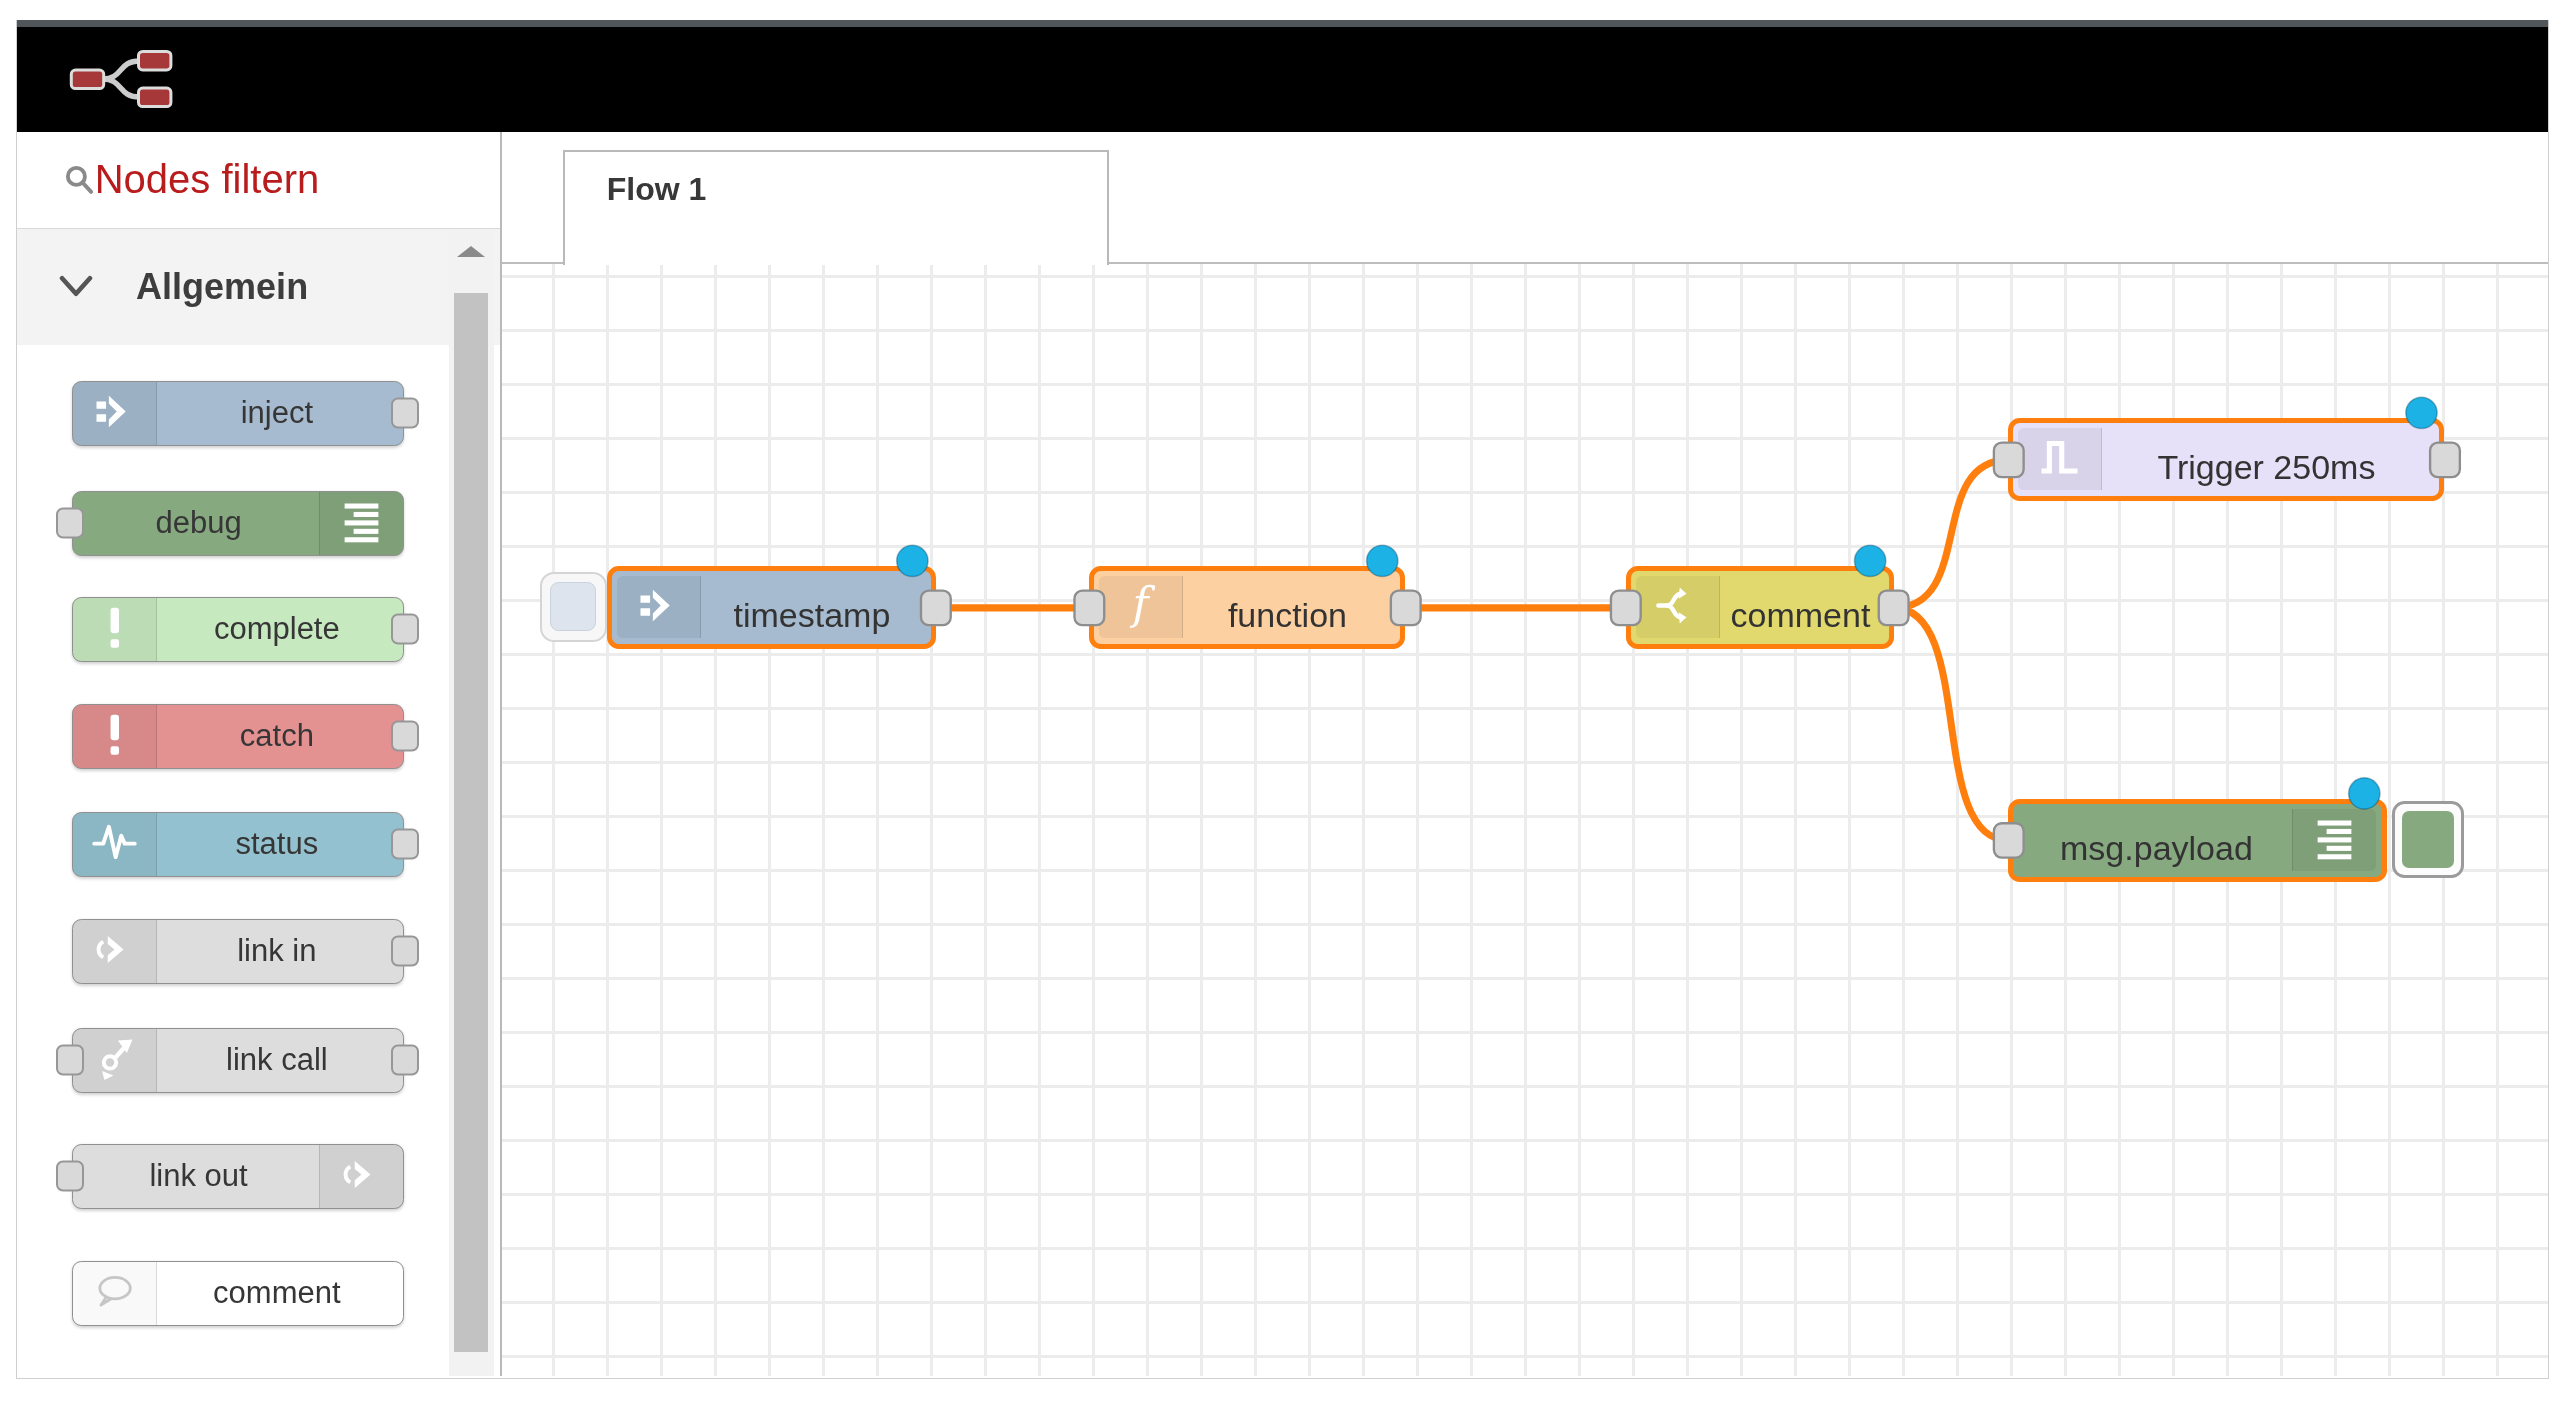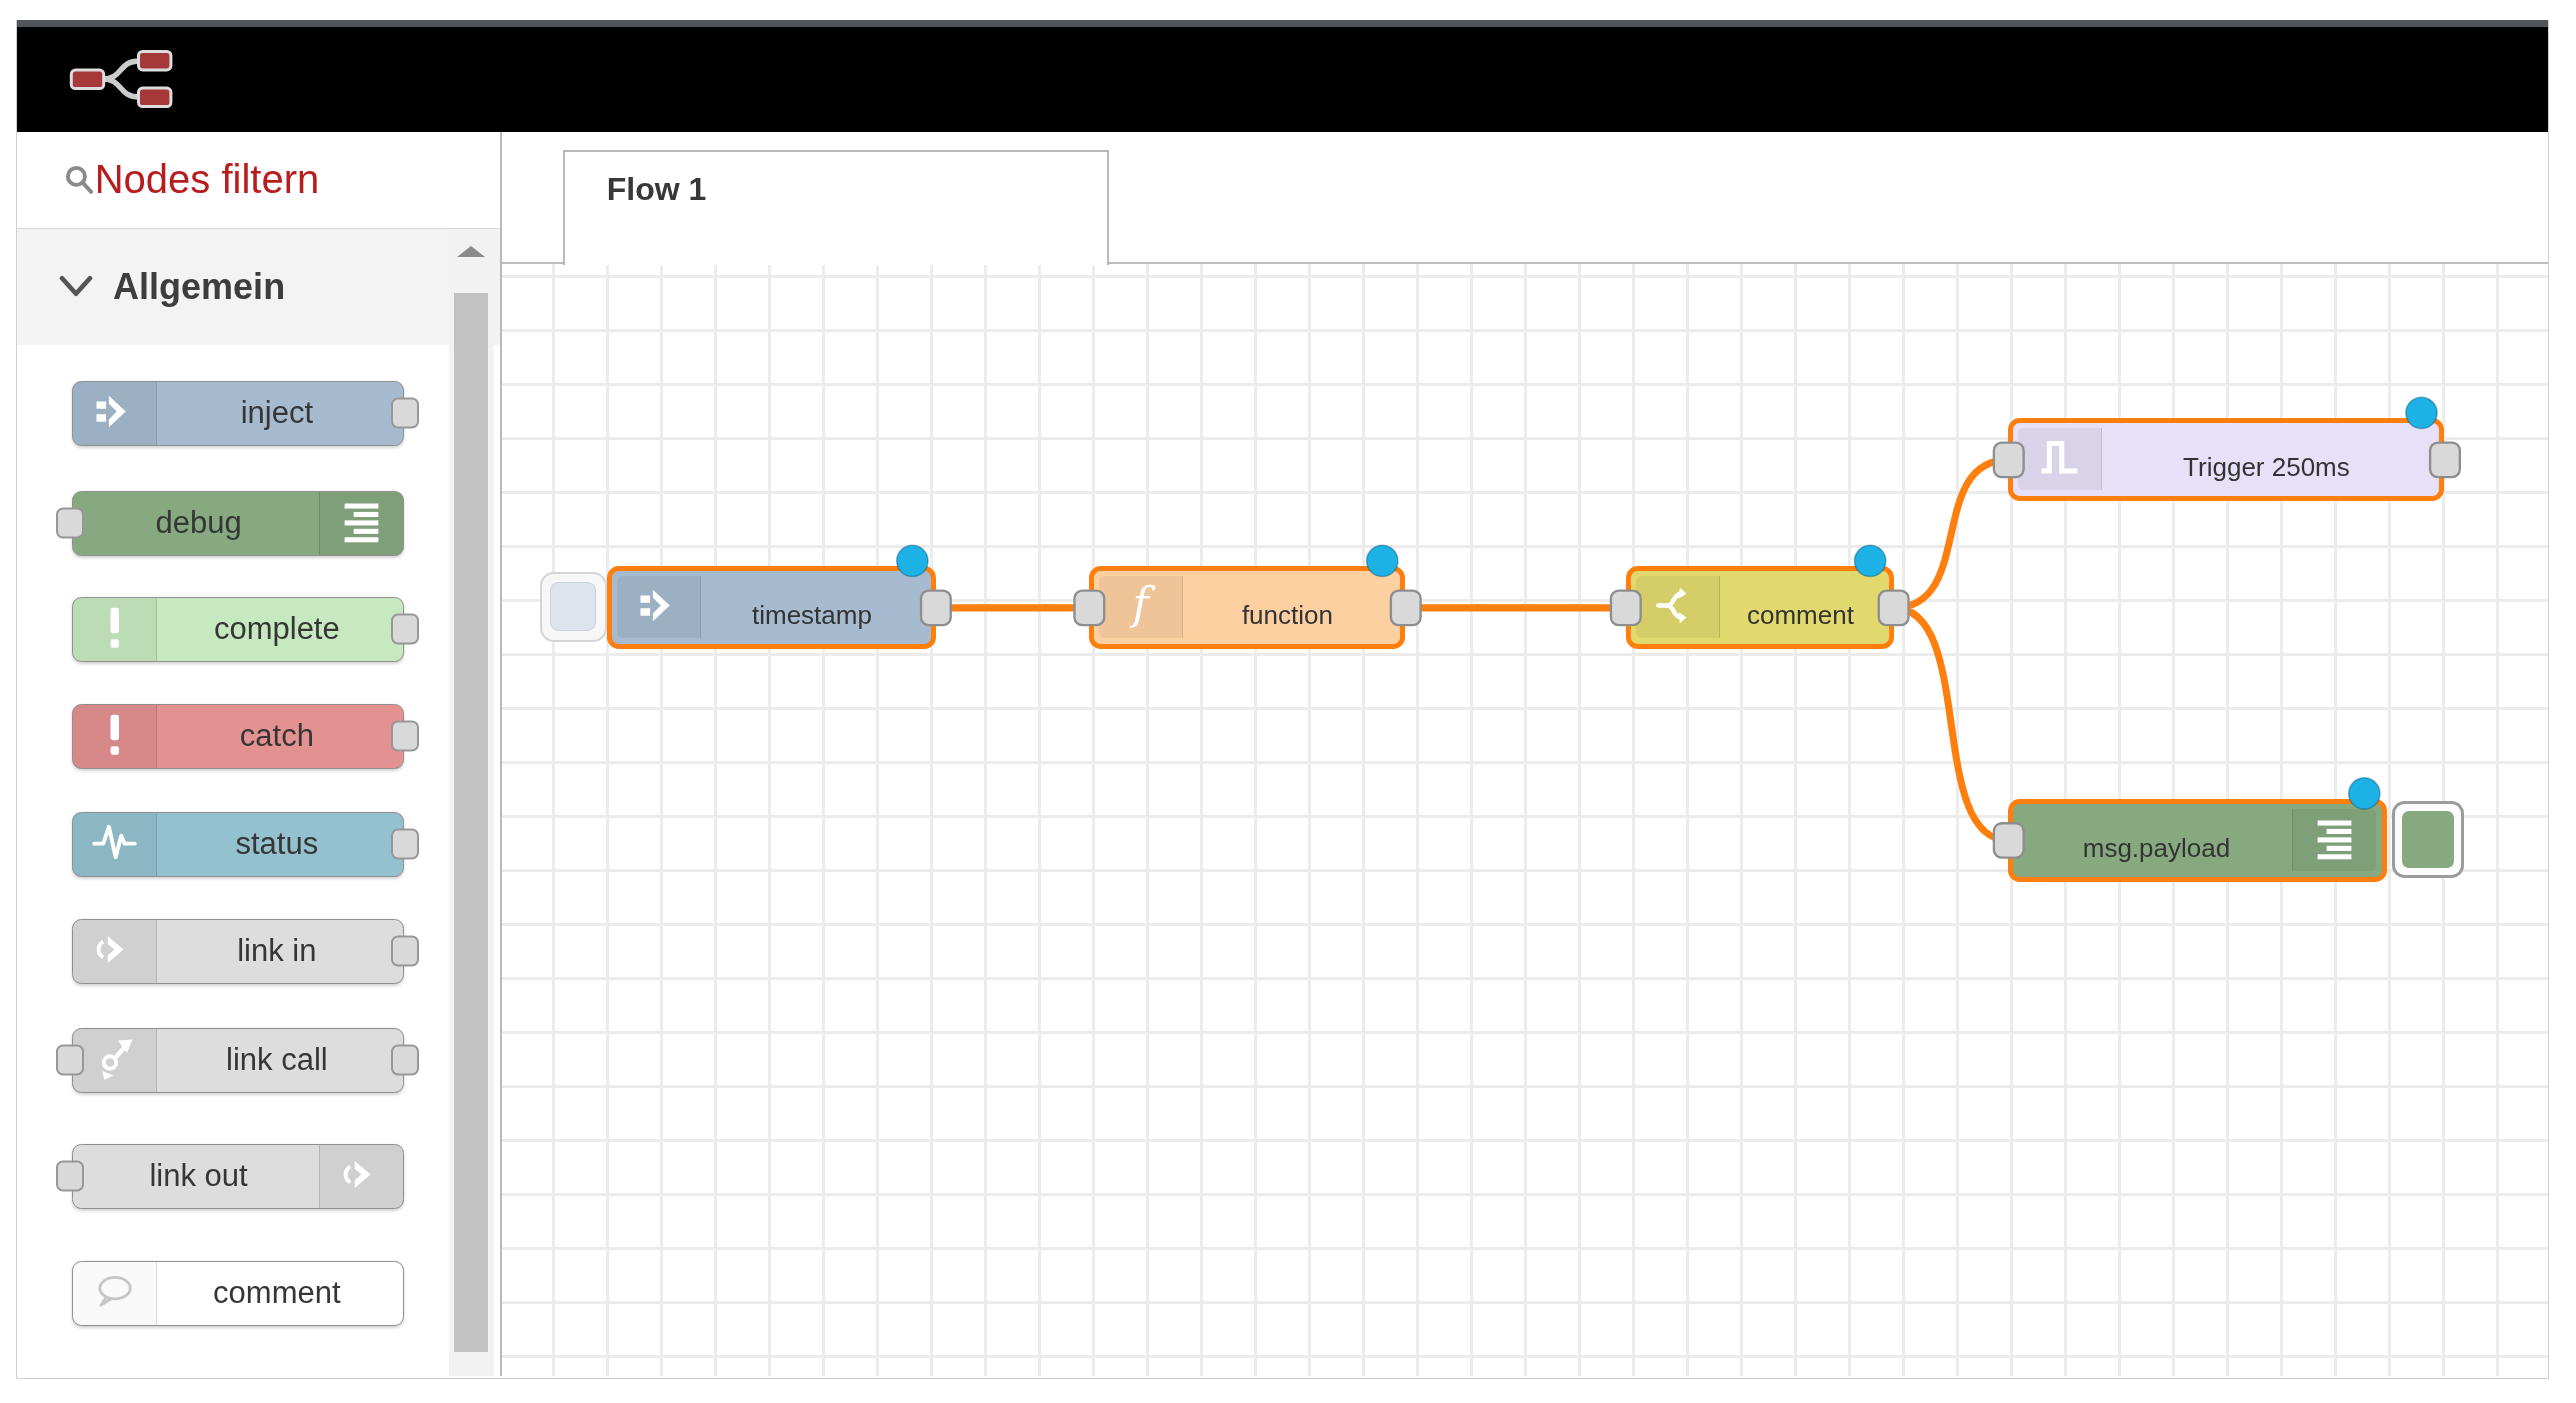--- a/index.html
+++ b/index.html
@@ -13,21 +13,21 @@
   .app-title{margin-left:27px;font-size:52px;color:#e2e2e2;letter-spacing:0.8px;}
   
   .appbody{display:flex;height:1244px;}
   .sidebar{width:485px;flex:0 0 auto;border-right:2.3px solid #b9b9b9;box-sizing:border-box;
            position:relative;background:#fff;}
   .search-row{height:97px;border-bottom:1.6px solid #d9d9d9;display:flex;align-items:center;
               padding-left:47px;box-sizing:border-box;}
   .search-icon{width:31px;height:31px;flex:0 0 auto;}
   .search-placeholder{font-size:40px;color:#b91c1c;}
   .cat-row{height:116px;background:#f3f3f3;display:flex;align-items:center;padding-left:42px;
-           box-sizing:border-box;}
+           box-sizing:border-box;gap:23px;}
   .chevron{width:34px;height:23.5px;flex:0 0 auto;}
   .cat-label{margin-left:20.4px;font-size:36px;font-weight:bold;color:#3d3d3d;}
   
   .pnode{position:absolute;width:332px;height:65px;}
   .pnode .pbody{position:absolute;inset:0;border:1.6px solid #909090;border-radius:9.4px;
                 box-shadow:0 1.6px 3.1px rgba(0,0,0,0.18);box-sizing:border-box;}
   .iconbox{position:absolute;top:0;bottom:0;width:83px;background:rgba(0,0,0,0.055);
            display:flex;align-items:center;justify-content:center;color:#fff;}
   .iconbox.left{left:0;border-right:1.6px solid rgba(0,0,0,0.12);border-radius:7.8px 0 0 7.8px;}
   .iconbox.right{right:0;border-left:1.6px solid rgba(0,0,0,0.12);border-radius:0 7.8px 7.8px 0;}
@@ -54,21 +54,21 @@
     background-image:linear-gradient(to right,#ececec 3.1px,transparent 3.1px),
                      linear-gradient(to bottom,#ececec 3.1px,transparent 3.1px);
     background-size:54px 54px;background-position:50px 11px;}
   .canvas svg.layer{position:absolute;left:0;top:0;pointer-events:none;}
   .fnode{position:absolute;height:83px;z-index:2;}
   .fnode .fbody{position:absolute;inset:0;border:5.5px solid #ff7f0e;border-radius:11.7px;
                 box-sizing:border-box;}
   .fnode .iconbox{top:5.5px;bottom:5.5px;}
   .fnode .iconbox.left{left:5.5px;border-radius:5.5px 0 0 5.5px;}
   .fnode .iconbox.right{right:5.5px;border-radius:0 5.5px 5.5px 0;}
-  .fnode .nlabel{font-size:26px;color:#333;margin-top:16px;}
+  .fnode .nlabel{font-size:34px;color:#333;margin-top:16px;}
   .inject-button{position:absolute;width:67px;height:70px;border:2.3px solid #d5d5d5;
       border-radius:14px;background:#f7f7f7;box-sizing:border-box;z-index:1;}
   .inject-button .inner{position:absolute;inset:8.6px;background:#dde4ed;border:0.8px solid #c9d2dc;
       border-radius:8.6px;}
   .debug-toggle{position:absolute;width:72px;height:77px;border:3.1px solid #9b9b9b;
       border-radius:12.5px;background:#fcfcfc;box-sizing:border-box;z-index:1;}
   .debug-toggle .inner{position:absolute;inset:7px;background:#87a980;border-radius:7px;}
 </style>
 </head>
 <body>

